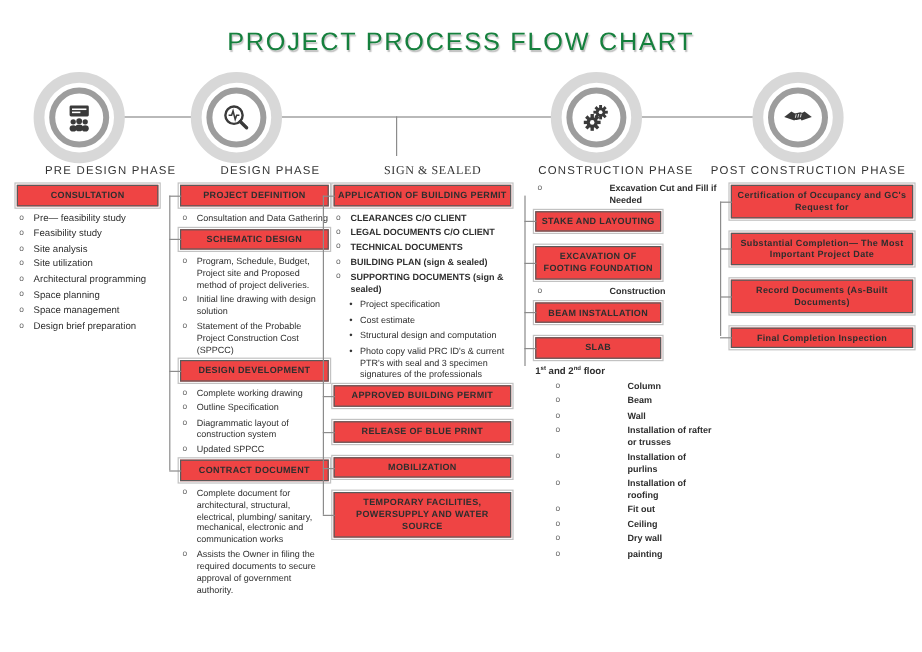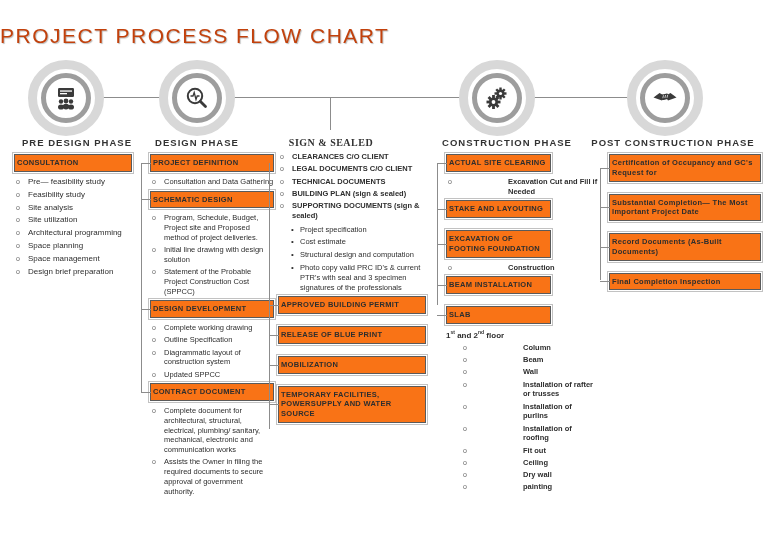--- a/index.html
+++ b/index.html
@@ -1,52 +1,52 @@
 <!DOCTYPE html>
 <html><head>
 <meta charset="utf-8">
 <style>
   html,body { margin:0; padding:0; background:#ffffff; }
   .canvas { position:relative; width:768px; height:543px; background:#fff; overflow:hidden;
             font-family:"Liberation Sans", sans-serif; color:#2e2e2e; }
 
-  .title { position:absolute; top:24px; left:0; width:100%; 
-           font-size:21px; letter-spacing:1.5px; color:#c2410c; font-weight:400;
+  .title { position:absolute; top:24px; left:0; width:100%; text-align:center;
+           font-size:21px; letter-spacing:1.5px; color:#15803d; font-weight:400;
            text-shadow:1px 1px 1px #bdbdbd; }
 
   .hline { position:absolute; top:97px; left:66px; width:600px; height:1px; background:#8c8c8c; z-index:0; }
   .vdrop { position:absolute; left:330px; top:97px; width:1px; height:33px; background:#8c8c8c; z-index:0; }
 
   .phase-circle { position:absolute; top:60px; width:58px; height:58px; border:9px solid #d8d8d8;
                   border-radius:50%; background:#fff; display:flex; align-items:center; justify-content:center;
                   z-index:2; box-sizing:content-box; }
   .phase-circle .inner { width:40px; height:40px; border:5px solid #9d9d9d; border-radius:50%;
                          background:#fff; display:flex; align-items:center; justify-content:center; }
   .c1 { left:28px; } .c2 { left:159px; } .c4 { left:459px; } .c5 { left:627px; }
 
-  .phase-label { position:absolute; top:137px; text-align:center; font-weight:bold; font-size:9.5px;
+  .phase-label { position:absolute; top:137px; text-align:right; font-weight:normal; font-size:9.5px;
                  letter-spacing:1px; color:#333; z-index:2; }
   .pl1 { left:7px;   width:140px; }
   .pl2 { left:127px; width:140px; }
   .pl3 { left:261px; width:140px; font-family:"Liberation Serif", serif; font-size:10px; letter-spacing:0.5px; }
   .pl4 { left:436px; width:142px; }
   .pl5 { left:591px; width:164px; }
 
   .column { position:absolute; top:150px; font-size:7.5px; line-height:1.3; z-index:1; }
   .column-1 { left:14px;  width:118px; font-size:8px; }
   .column-2 { left:141px; width:124px; }
   .column-3 { left:269px; width:148px; }
   .column-4 { left:437px; width:152px; }
   .column-5 { left:600px; width:152px; }
   .has-spine { padding-left:9px; }
 
   .spine { position:absolute; left:0; width:1px; background:#8c8c8c; }
 
   .hbox { position:relative; border:1px solid #5a5a5a; outline:1px solid #c2c2c2; outline-offset:1px;
-          background:#f97316; font-weight:bold; font-size:7.5px; letter-spacing:0.3px;
+          background:#ef4444; text-align:center; font-weight:bold; font-size:7.5px; letter-spacing:0.3px;
           padding:3px 2px; margin:4px 0 5px; }
   .has-spine .hbox::before { content:""; position:absolute; left:-10px; top:50%; width:10px; height:1px;
                              background:#8c8c8c; }
   .hbox + .hbox { margin-top:12px; }
   .column-5 .hbox + .hbox { }
   .column-4 .hbox { width:99px; }
 
   .bullets { margin:2px 0 4px; }
   .bullet-item { display:flex; margin-bottom:2.5px; }
   .marker { width:12px; flex:none; color:#666; font-size:7px; padding-left:2px; }
@@ -231,20 +231,21 @@
           <span class="btext">Complete document for architectural, structural, electrical, plumbing/ sanitary, mechanical, electronic and communication works</span>
         </div>
         <div class="bullet-item">
           <span class="marker">o</span>
           <span class="btext">Assists the Owner in filing the required documents to secure approval of government authority.</span>
         </div>
       </div>
       <div class="spine" style="top: 13px; height: 229px;"></div>
     </div>
   <div class="column column-3 has-spine">
+      <div class="hbox">APPLICATION OF BUILDING PERMIT</div>
       <div class="bullets">
         <div class="bullet-item">
           <span class="marker">o</span>
           <span class="btext">CLEARANCES C/O CLIENT</span>
         </div>
         <div class="bullet-item">
           <span class="marker">o</span>
           <span class="btext">LEGAL DOCUMENTS C/O CLIENT</span>
         </div>
         <div class="bullet-item">
@@ -278,21 +279,20 @@
           <span class="btext">Photo copy valid PRC ID's &amp; current PTR's with seal and 3 specimen signatures of the professionals</span>
         </div>
       </div>
       <div class="hbox">APPROVED BUILDING PERMIT</div>
       <div class="hbox">RELEASE OF BLUE PRINT</div>
       <div class="hbox">MOBILIZATION</div>
       <div class="hbox">TEMPORARY FACILITIES, POWERSUPPLY AND WATER SOURCE</div>
       <div class="spine" style="top: 13px; height: 265.5px;"></div>
     </div>
   <div class="column column-4 has-spine">
-      <div class="hbox">ACTUAL SITE CLEARING</div>
       <div class="bullets">
         <div class="bullet-item">
           <span class="marker">o</span>
           <span class="btext">Excavation Cut and Fill if Needed</span>
         </div>
       </div>
       <div class="hbox">STAKE AND LAYOUTING</div>
       <div class="hbox">EXCAVATION OF FOOTING FOUNDATION</div>
       <div class="bullets">
         <div class="bullet-item">

